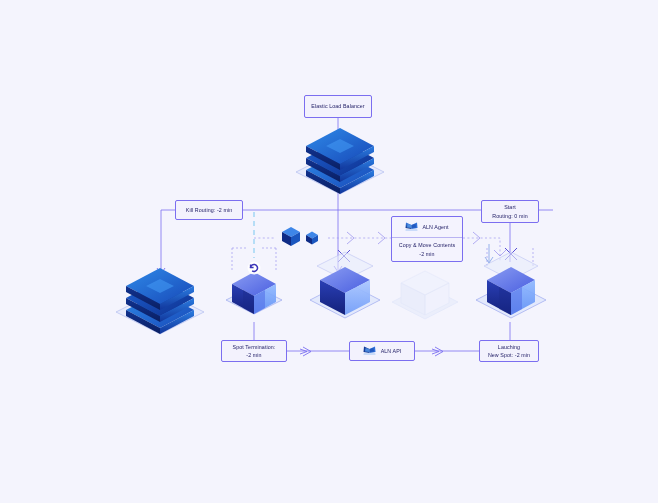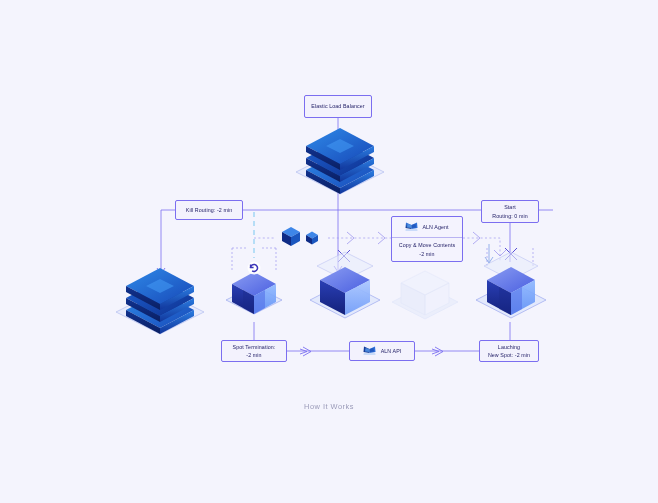--- a/index.html
+++ b/index.html
@@ -331,14 +331,13 @@
       <rect x="1" y="15" width="24" height="2" rx="1" fill="#9fc4f5"></rect>
     </svg>
     <span class="agent-label">ALN API</span>
   </div>
 
   <div class="node" id="node-launch">
     <span class="ln">Lauching</span>
     <span class="ln">New Spot: -2 min</span>
   </div>
 
-  <div id="caption">How It Works</div>
 </div>
 
 </body></html>

